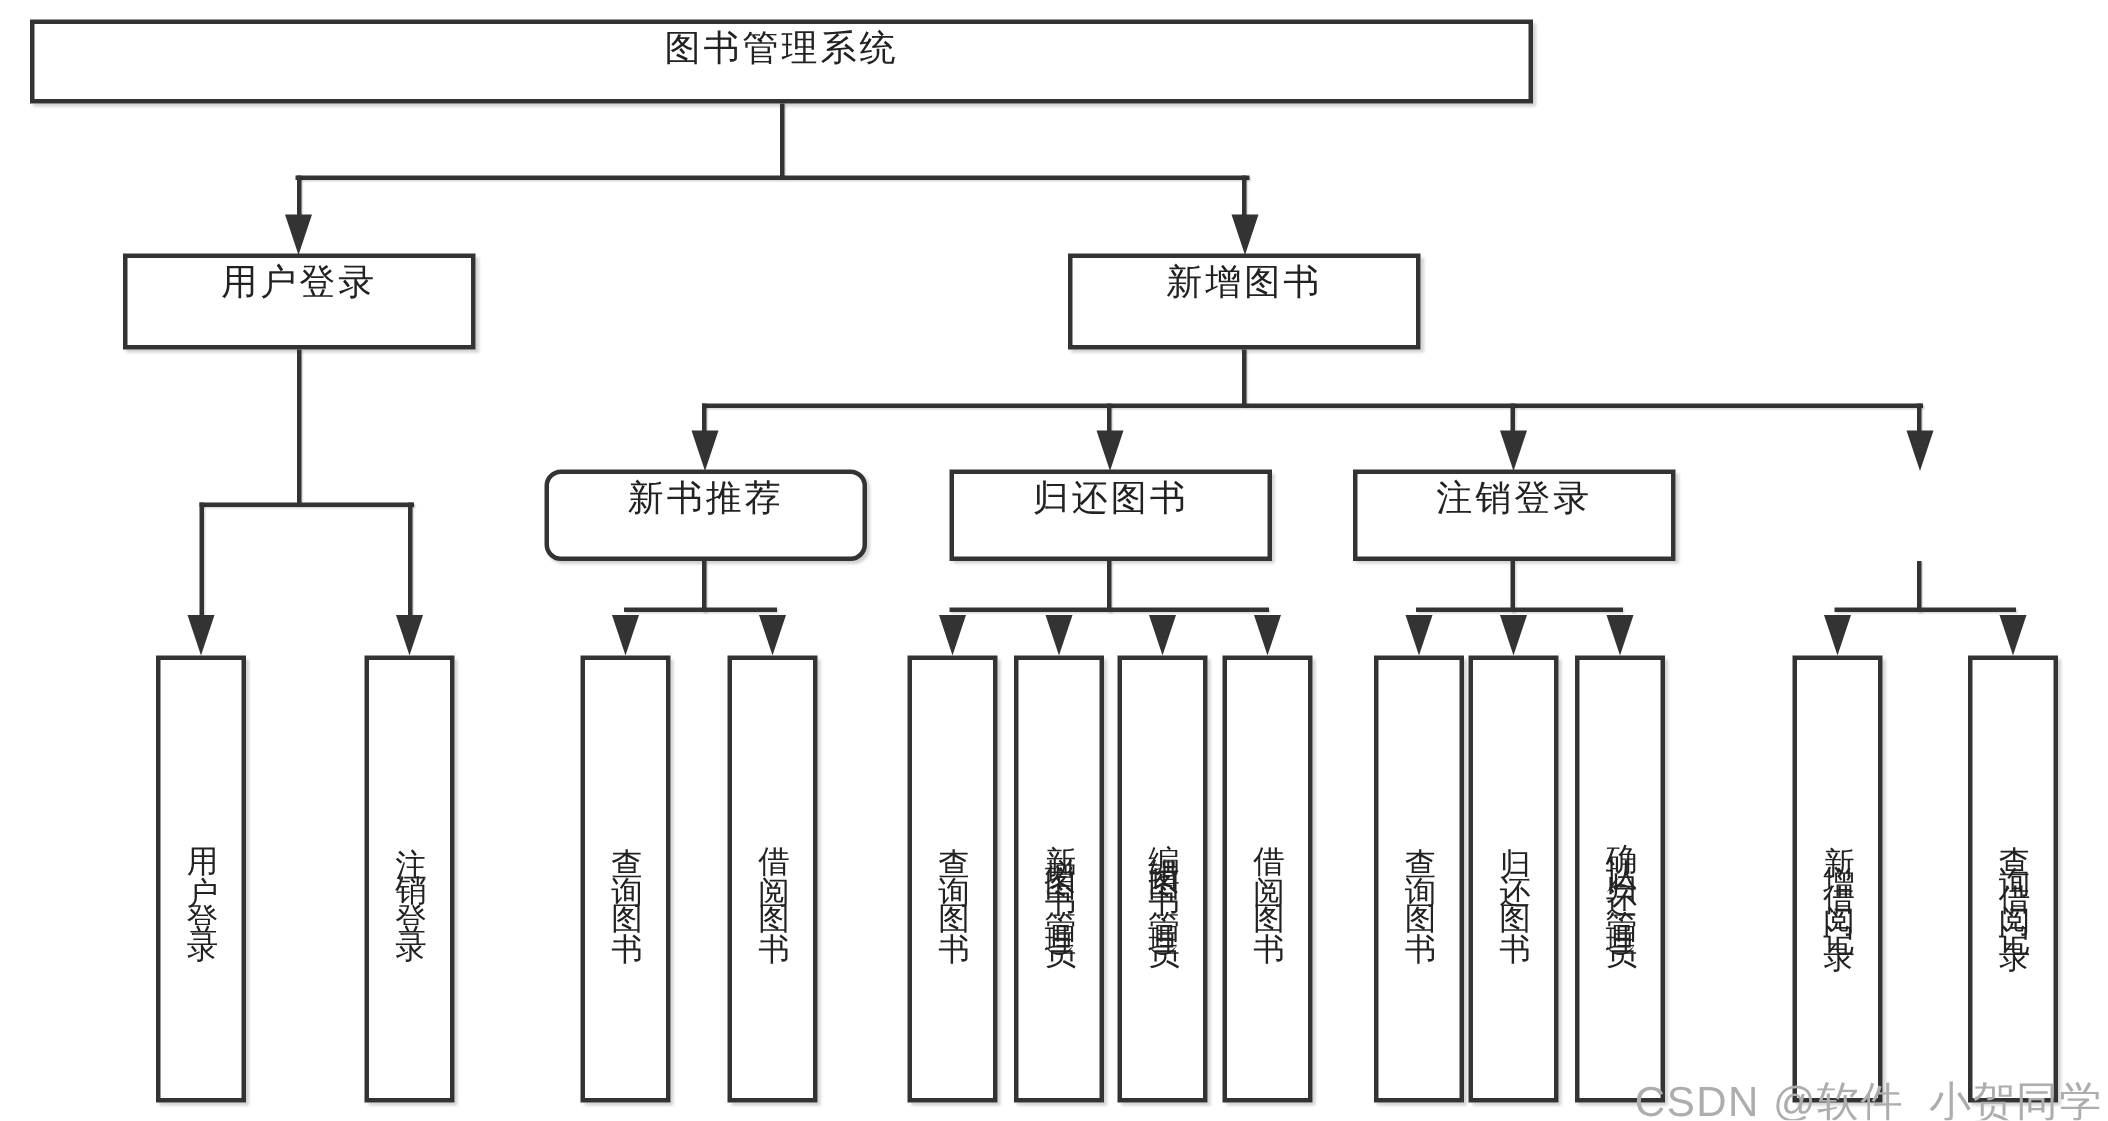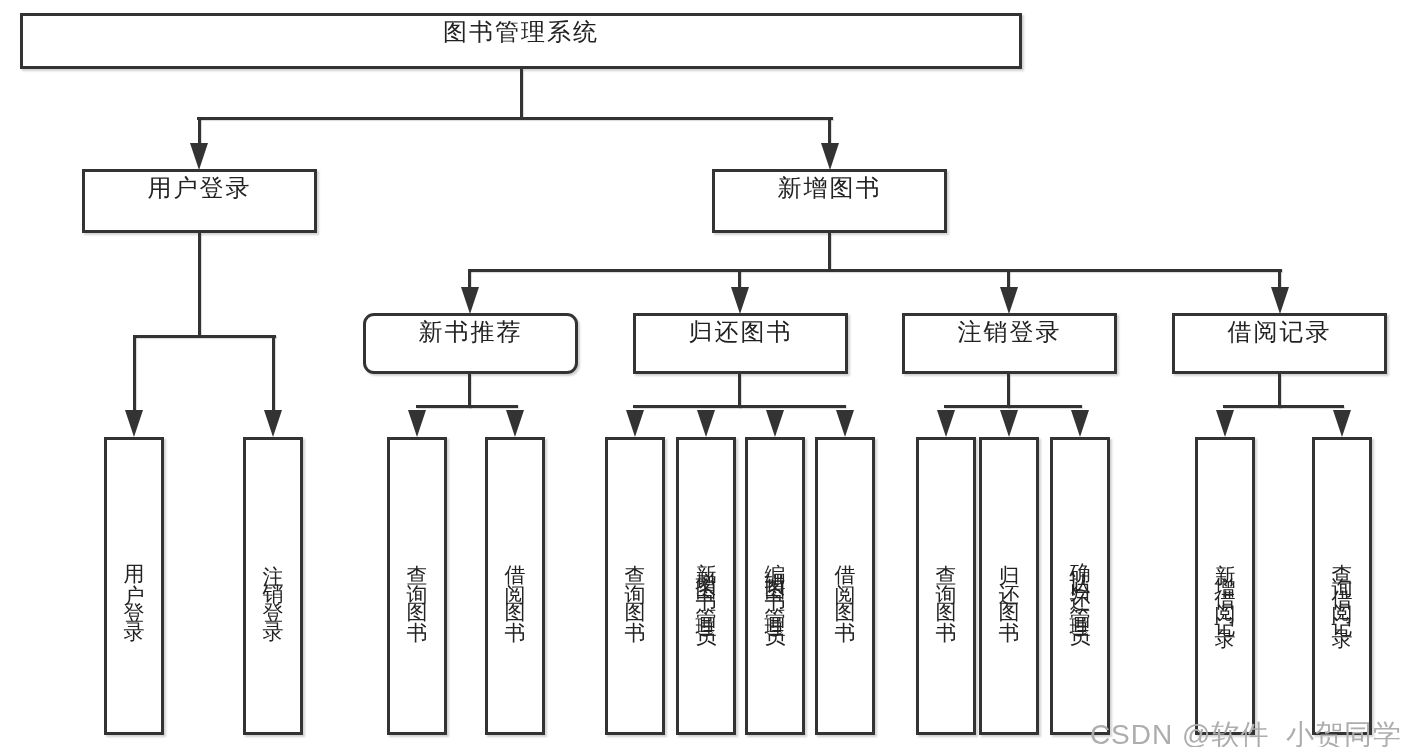--- a/index.html
+++ b/index.html
@@ -83,23 +83,20 @@
   </div>
 
   <div class="node" style="left:363px;top:313px;width:215px;height:61px;border-radius:11px;">
     <span>新书推荐</span>
   </div>
   <div class="node" style="left:633px;top:313px;width:215px;height:61px;">
     <span>归还图书</span>
   </div>
   <div class="node" style="left:902px;top:313px;width:215px;height:61px;">
     <span>注销登录</span>
-  </div>
-  <div class="node" style="left:1172px;top:313px;width:215px;height:61px;">
-    <span>借阅记录</span>
   </div>
 
   <div class="leaf" style="left:104px;">
     <span class="vtext ls-short">用户登录</span>
   </div>
   <div class="leaf" style="left:243px;">
     <span class="vtext ls-short">注销登录</span>
   </div>
 
   <div class="leaf" style="left:387px;">

